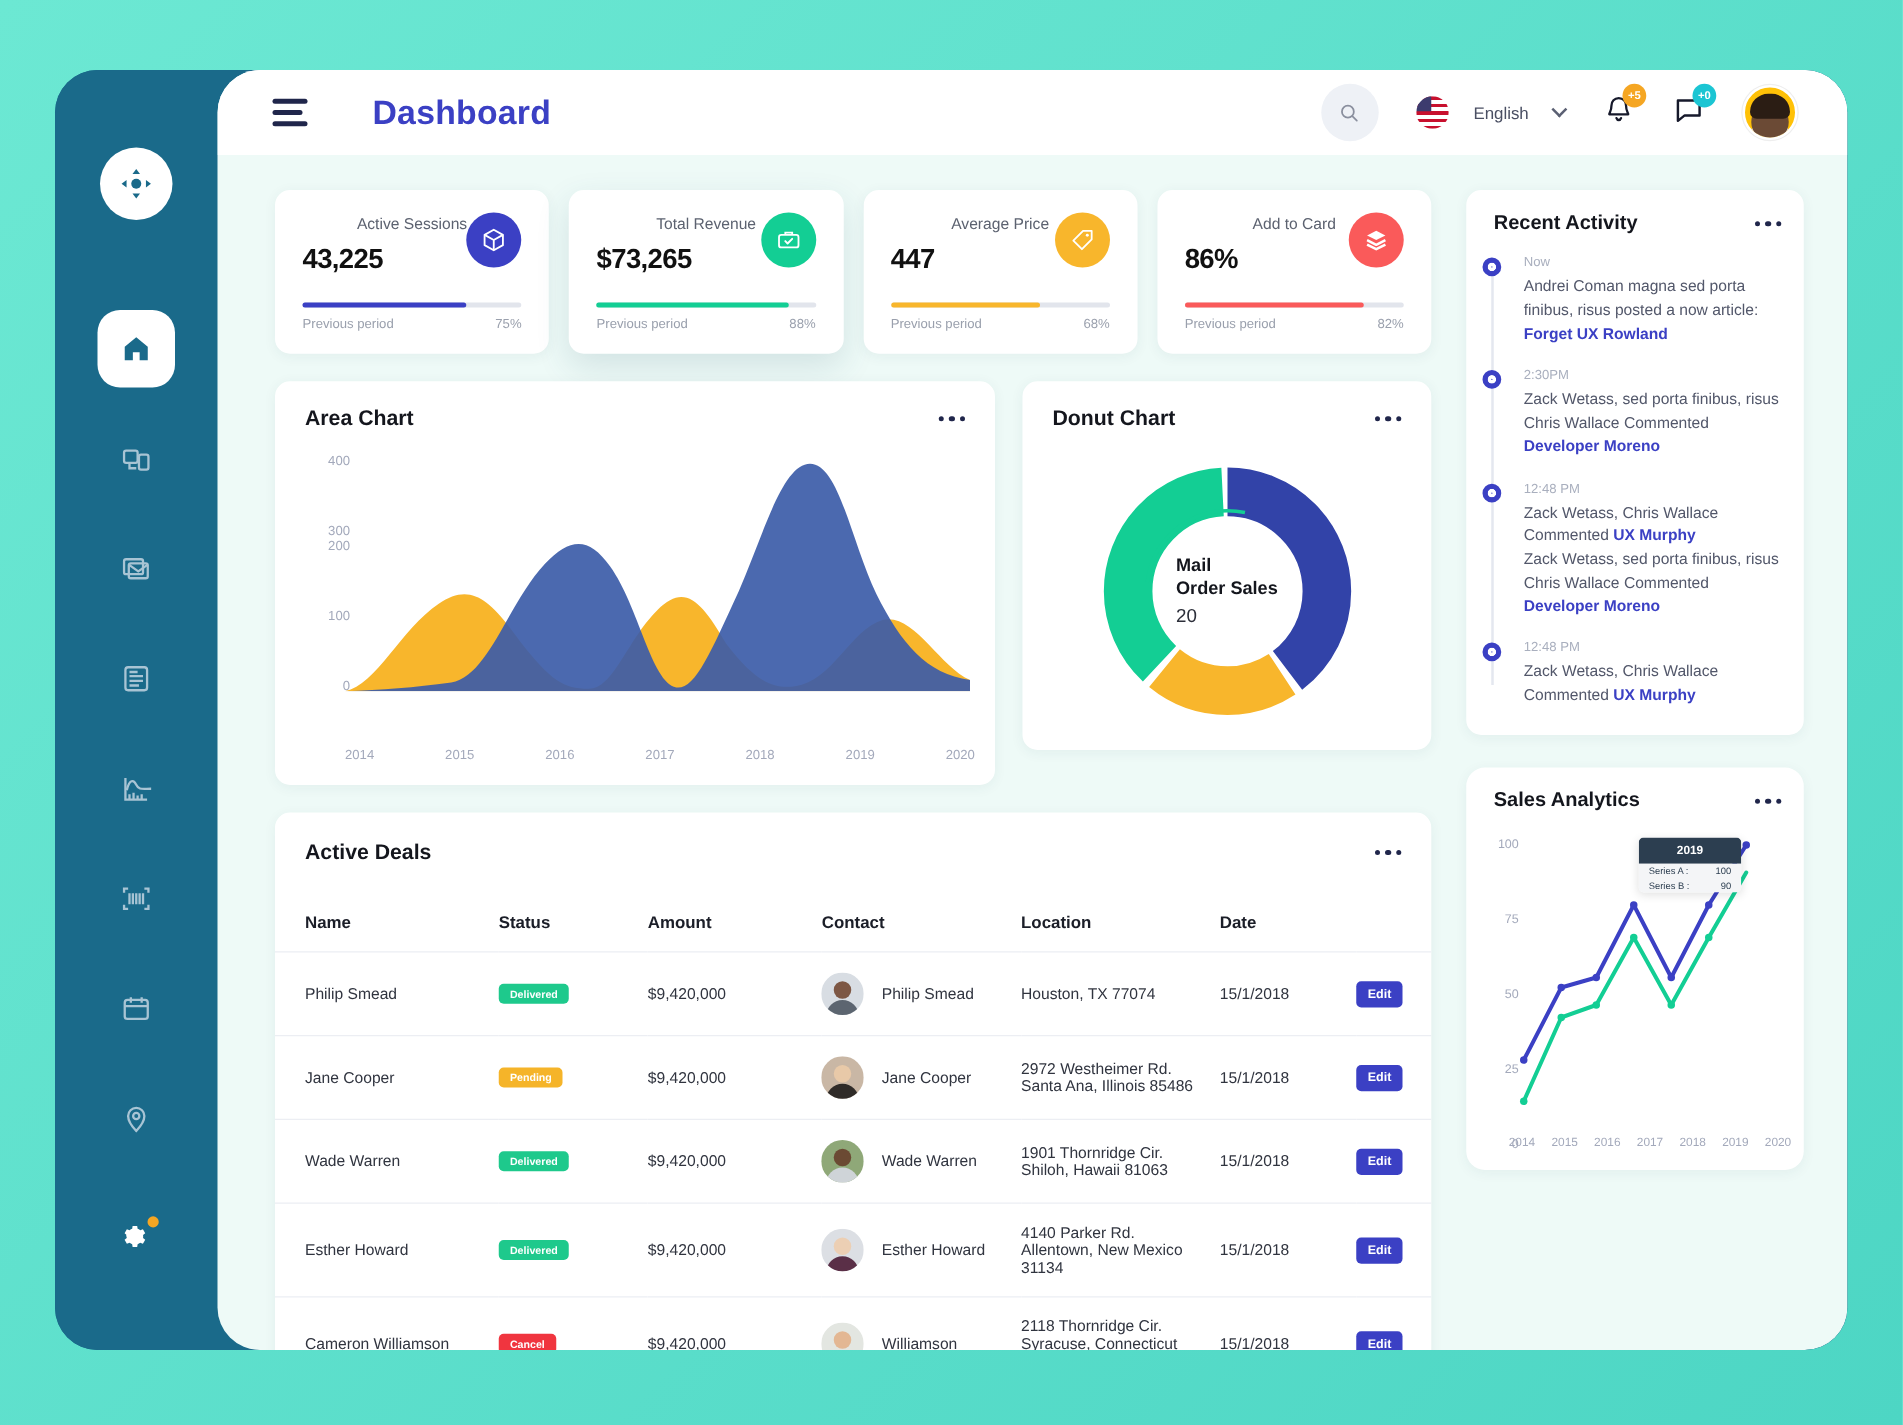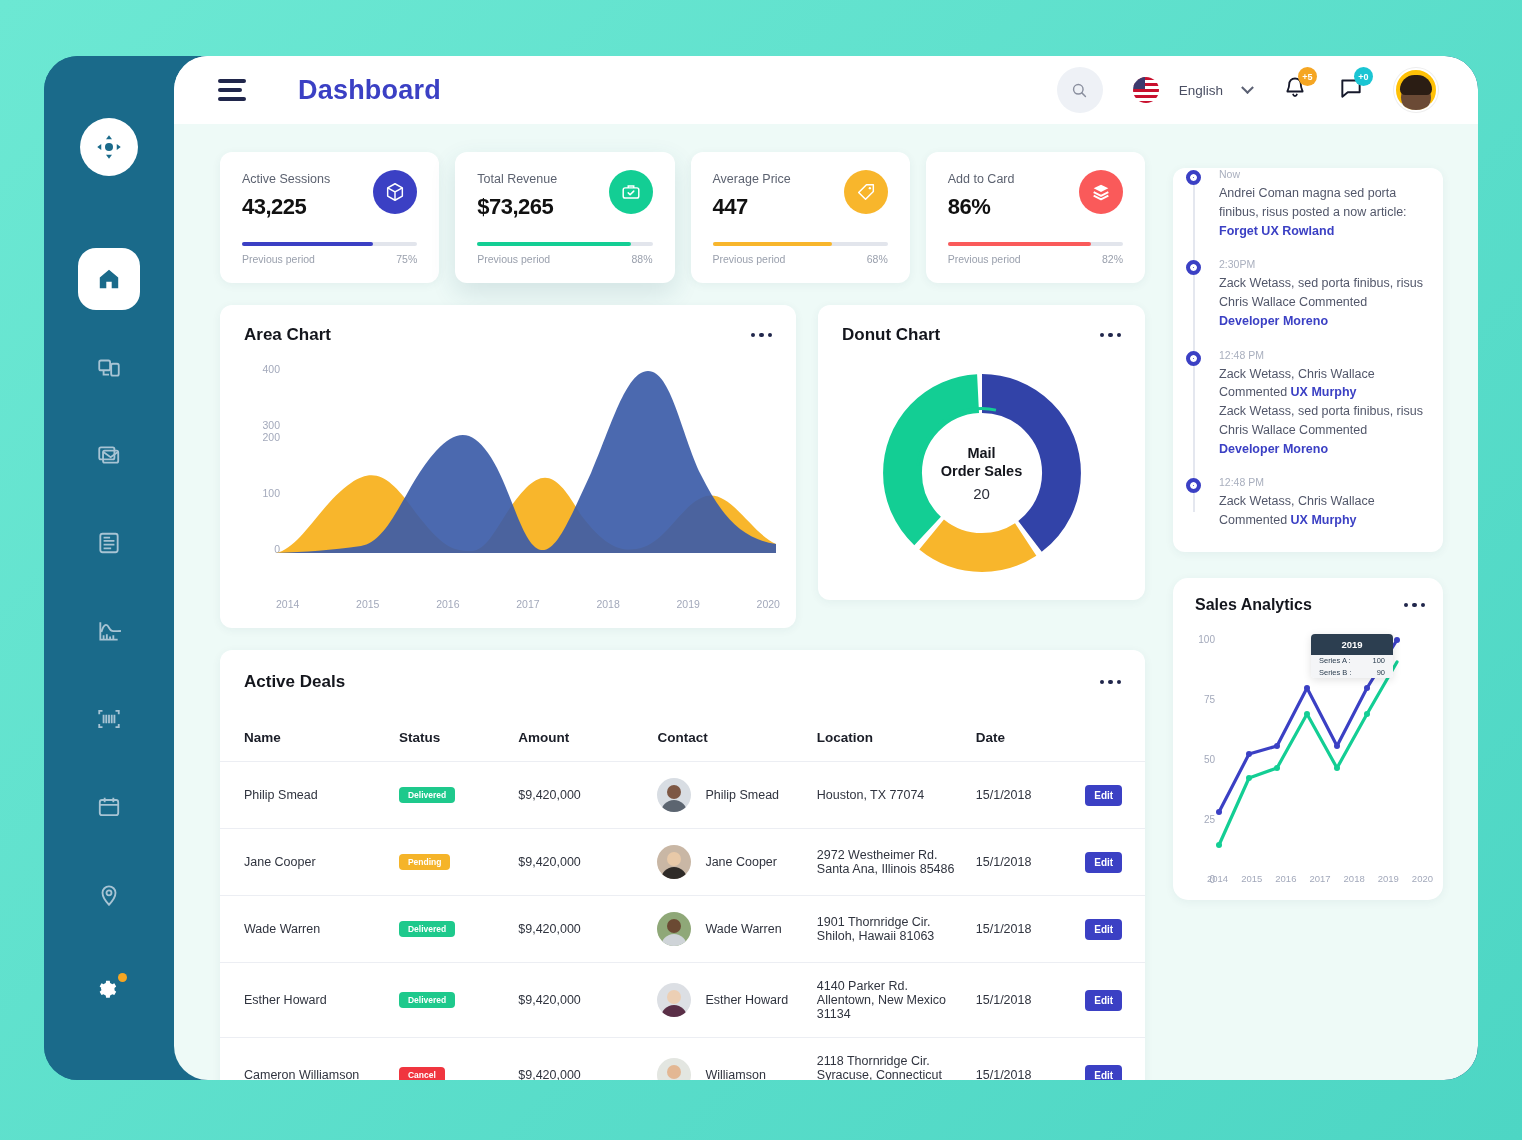--- a/index.html
+++ b/index.html
@@ -114,21 +114,21 @@
   .content { padding: 28px 32px 0 46px; display: flex; gap: 28px; }
   .col-left { width: 925px; }
   .col-right { width: 270px; }
   
   .stats { display: flex; gap: 16px; }
   .stat-card {
     flex: 1; background: #fff; border-radius: 12px; padding: 20px 22px 18px;
     box-shadow: 0 2px 10px rgba(40,70,90,.06); position: relative;
   }
   .stat-card.raised { box-shadow: 0 10px 26px rgba(40,90,110,.14); }
-  .stat-label { font-size: 12.5px; color: #5c6270; }
+  .stat-label { font-size: 12.5px; color: #5c6270; text-align: center; }
   .stat-value { font-size: 22px; font-weight: bold; color: #111; margin-top: 8px; letter-spacing: -.5px; }
   .stat-icon {
     position: absolute; right: 22px; top: 18px;
     width: 44px; height: 44px; border-radius: 50%;
     display: flex; align-items: center; justify-content: center;
   }
   .bar-track { height: 4px; border-radius: 2px; background: #e2e5ec; margin-top: 22px; position: relative; }
   .bar-fill { position: absolute; left: 0; top: 0; height: 4px; border-radius: 2px; }
   .bar-foot { display: flex; justify-content: space-between; margin-top: 7px; font-size: 10.5px; color: #9aa0ad; }
   
@@ -141,21 +141,20 @@
   .charts-row { display: flex; gap: 22px; margin-top: 22px; }
   .area-card { width: 576px; height: 323px; position: relative; }
   .donut-card { flex: 1; height: 295px; position: relative; }
   .axis-y { position: absolute; left: 20px; top: 58px; width: 40px; }
   .axis-y div { font-size: 10.5px; color: #a3a9bb; text-align: right; }
   .axis-x { position: absolute; left: 56px; right: 16px; bottom: 18px; display: flex; justify-content: space-between; }
   .axis-x span { font-size: 10.5px; color: #a3a9bb; }
   
   .donut-center {
     position: absolute; left: 50%; top: 57%; transform: translate(-50%,-50%);
-    text-align: center;
   }
   .donut-center .t1 { font-size: 14.5px; font-weight: bold; color: #14161d; line-height: 1.25; }
   .donut-center .t2 { font-size: 15px; color: #2c2f3a; margin-top: 5px; }
   
   .table-card { margin-top: 22px; }
   table { width: 100%; border-collapse: collapse; padding-left: 24px; }
   thead th {
     text-align: left; font-size: 13.5px; font-weight: bold; color: #1b1e28;
     padding: 18px 0 16px; border-bottom: 1px solid #eceef3;
   }
@@ -614,20 +613,28 @@
                 </td>
               </tr>
             </tbody>
           </table>
         </div>
       </div>
 
       <div class="col-right">
 
         <div class="card activity-card">
+          <div class="card-head" style="padding:18px 18px 0 22px">
+            <span class="card-title" style="font-size:16px">Recent Activity</span>
+            <span class="dots">
+                <i></i>
+                <i></i>
+                <i></i>
+              </span>
+          </div>
           <div class="timeline">
 
             <div class="tl-item">
               <span class="tl-dot"></span>
               <div class="tl-time">Now</div>
               <div class="tl-text">
                 <span>Andrei Coman magna sed porta finibus, risus posted a now article: </span><span class="tl-link">Forget UX Rowland</span>
               </div>
             </div>
 

